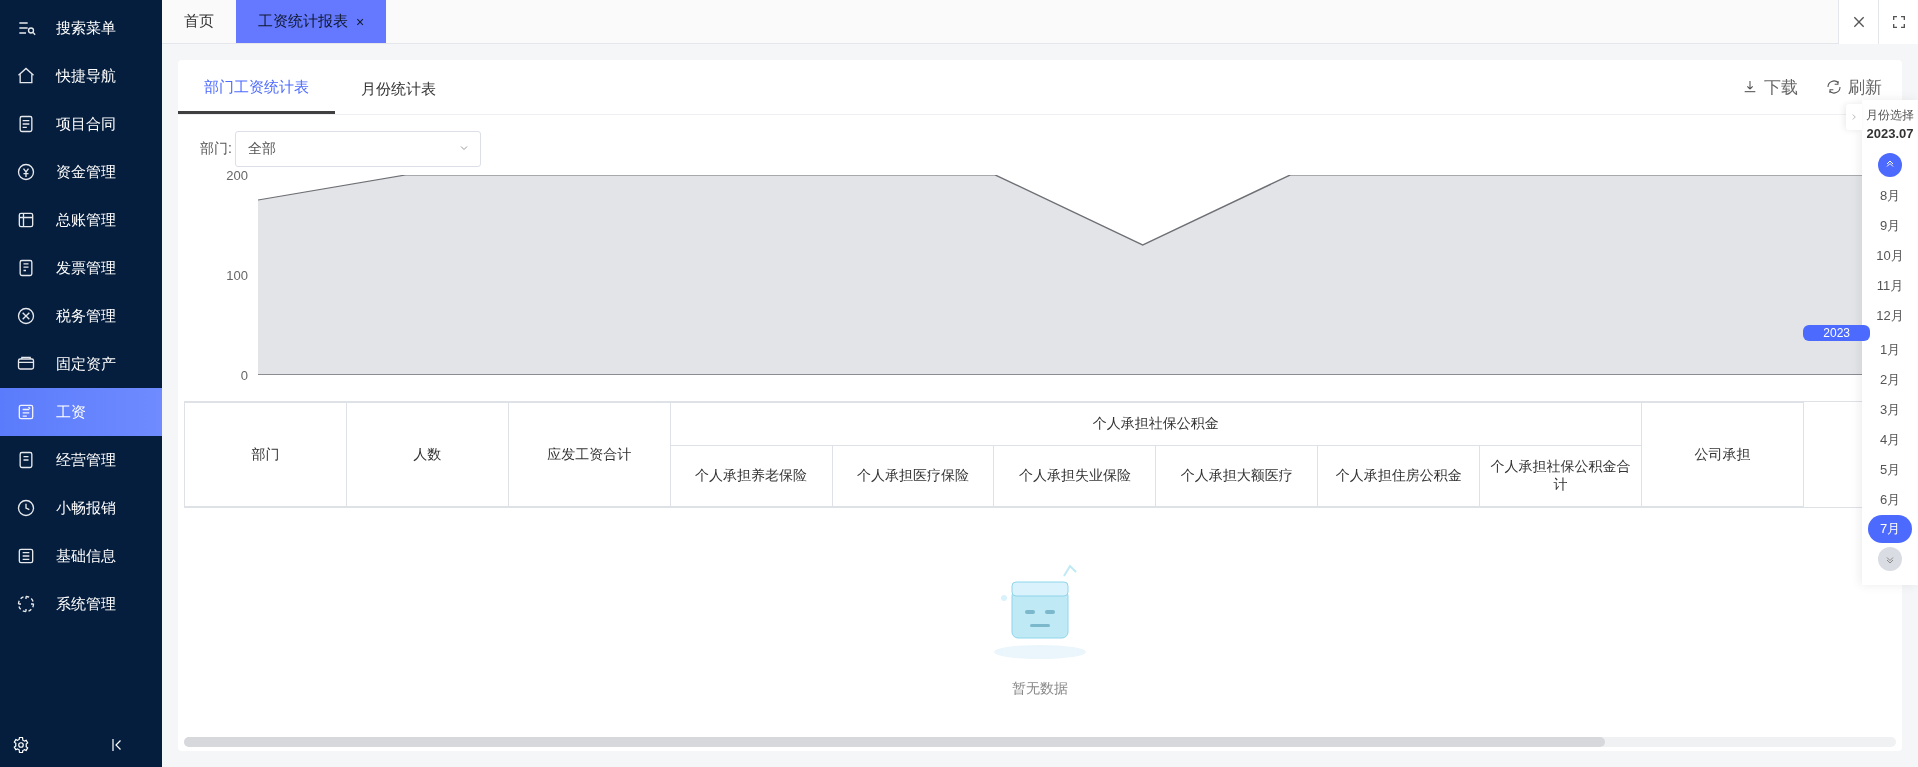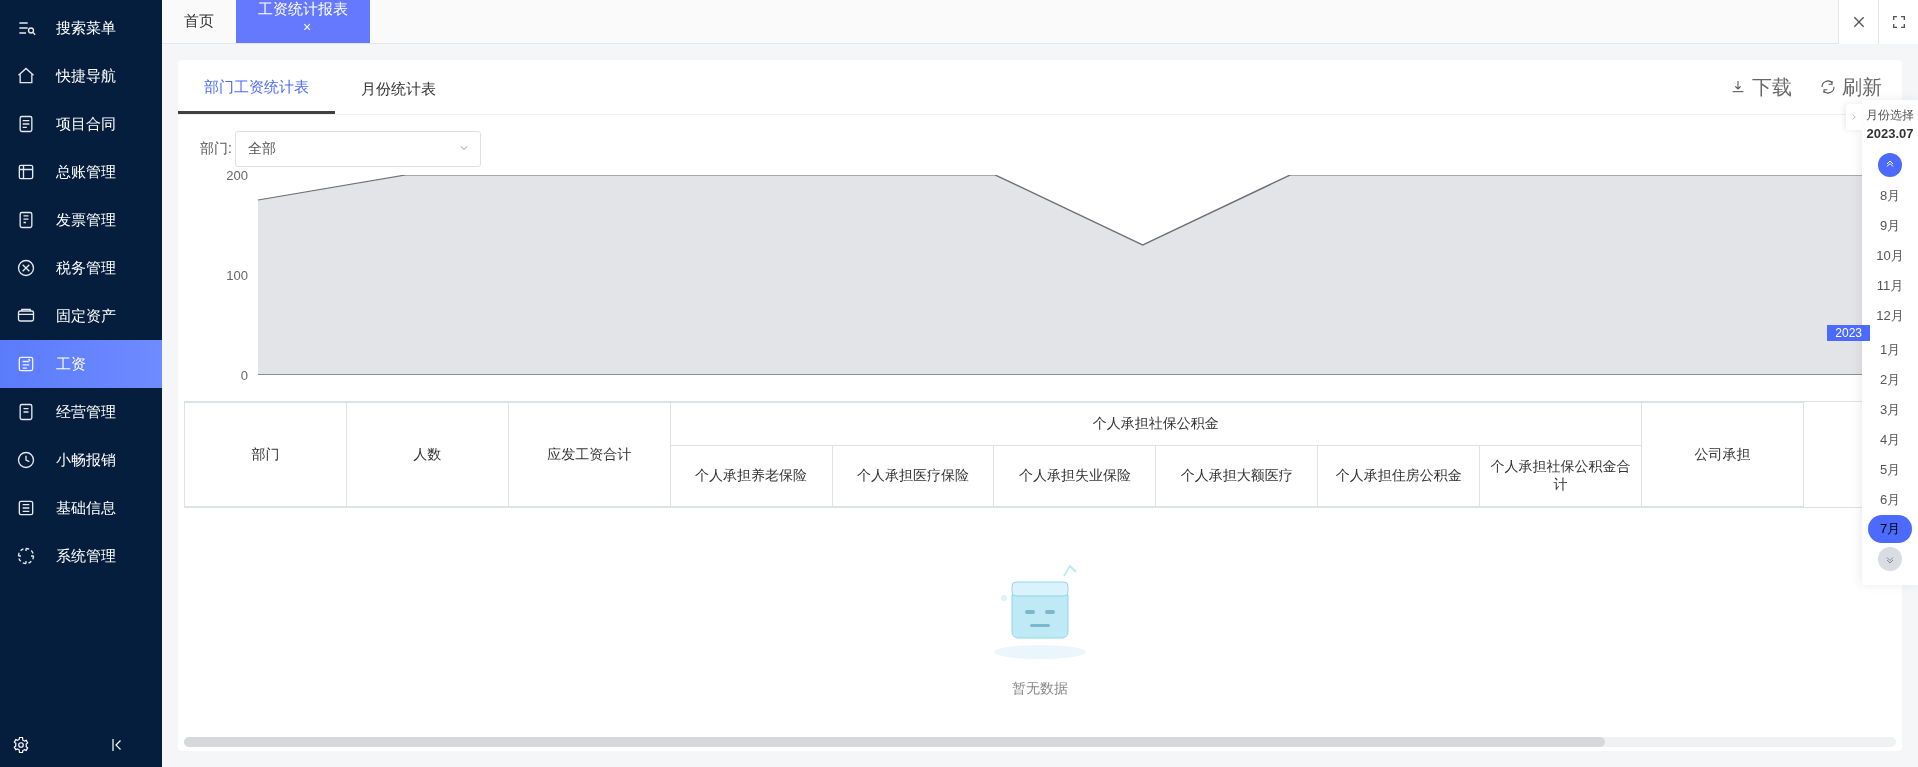--- a/index.html
+++ b/index.html
@@ -15,33 +15,33 @@
   .nav li .icon svg { width:20px; height:20px; stroke:#fff; fill:none; stroke-width:1.6; }
   .sidebar-bottom { display:flex; align-items:center; padding:10px 12px; gap:80px; color:#fff; }
   .sidebar-bottom .icon svg { width:18px; height:18px; stroke:#fff; fill:none; stroke-width:1.6; }
 
   
   .main-wrap { flex:1; display:flex; flex-direction:column; min-width:0; background:#f5f6f8; position:relative; }
 
   
   .tabbar { height:44px; background:#fafafa; display:flex; align-items:stretch; border-bottom:1px solid #e5e6eb; position:relative; }
   .tabbar .tab { display:flex; align-items:center; padding:0 22px; font-size:15px; cursor:pointer; color:#333; }
-  .tabbar .tab.active { background:#6479ff; color:#ffffff;flex-direction:column; }
+  .tabbar .tab.active { background:#6479ff; color:#0f172a; }
   .tabbar .tab .close { margin-left:8px; font-size:14px; }
   .tabbar .right-ctrl { position:absolute; right:0; top:0; height:100%; display:flex; align-items:center; }
   .tabbar .rbtn { width:40px; height:44px; border-left:1px solid #e5e6eb; display:flex; align-items:center; justify-content:center; cursor:pointer; background:#fff; color:#555; }
 
   
   .content { margin:16px; background:#fff; border-radius:4px; display:flex; flex-direction:column; height:calc(100% - 76px); position:relative; }
 
   .content-head { display:flex; align-items:center; justify-content:space-between; border-bottom:1px solid #eef0f3; padding:0 20px 0 0; }
   .inner-tabs { display:flex; align-items:center; }
   .inner-tab { padding:18px 26px 14px; font-size:15px; cursor:pointer; color:#333; }
   .inner-tab.active { color:#4d6aff; border-bottom:3px solid #404040; }
-  .head-actions { display:flex; align-items:center; gap:28px; color:#666; font-size:20px; }
+  .head-actions { display:flex; align-items:center; gap:28px; color:#666; font-size:17px; }
   .head-act { display:flex; align-items:center; gap:6px; cursor:pointer; }
   .head-act svg { width:16px; height:16px; stroke:#555; fill:none; stroke-width:1.6; }
 
   
   .filter-row { display:flex; align-items:center; padding:16px 22px 8px; gap:3px; color:#555; }
   .select { position:relative; width:246px; height:36px; border:1px solid #dcdfe6; border-radius:3px; background:#fff; display:flex; align-items:center; padding:0 12px; cursor:pointer; }
   .select .chev { position:absolute; right:10px; color:#999; }
 
   
   .chart-area { padding:0 22px 10px; }
@@ -66,22 +66,22 @@
   .month-panel { position:absolute; right:0; top:100px; width:56px; background:#fff; box-shadow:-2px 0 10px rgba(0,0,0,.08); display:flex; flex-direction:column; align-items:center; padding:8px 0 10px; z-index:5; }
   .month-panel .expand-toggle { position:absolute; left:-16px; top:4px; width:16px; height:26px; background:#fff; box-shadow:-2px 0 6px rgba(0,0,0,.08); display:flex; align-items:center; justify-content:center; color:#aaa; border-radius:3px 0 0 3px; cursor:pointer; }
   .month-panel .mp-title { font-size:12px; color:#555; line-height:1.3; text-align:center; }
   .month-panel .mp-date { font-size:13px; font-weight:700; color:#333; margin:2px 0 8px; }
   .month-panel .mp-btn { width:24px; height:24px; border-radius:50%; background:#4d6aff; color:#fff; display:flex; align-items:center; justify-content:center; margin:4px 0; cursor:pointer; }
   .month-panel .mp-btn.grey { background:#d9dce2; color:#888; }
   .month-panel .mp-btn svg{ width:12px; height:12px; stroke:#fff; fill:none; stroke-width:2;}
   .month-panel .mp-btn.grey svg{ stroke:#888;}
   .month-panel ul { list-style:none; width:100%; }
   .month-panel ul li { text-align:center; padding:6px 0; font-size:13px; color:#555; cursor:pointer; position:relative; }
-  .month-panel ul li.sel { background:#4d6aff; color:#000000; border-radius:14px; margin:0 6px; padding:5px 0; }
-  .year-badge { position:absolute; right:48px; background:#4d6aff; color:#fff; font-size:12px; padding:1px 8px; border-radius:0; transform:translateY(-50%); }
+  .month-panel ul li.sel { background:#4d6aff; color:#ffffff; border-radius:14px; margin:0 6px; padding:5px 0; }
+  .year-badge { position:absolute; right:48px; background:#4d6aff; color:#fff; font-size:12px; padding:1px 20px; border-radius:6px; transform:translateY(-50%); }
 </style>
 </head>
 <body>
 
 <aside class="sidebar">
   <ul class="nav" id="nav">
       <li>
         <span class="icon">
           <svg viewBox="0 0 24 24">
             <path d="M4 6h10M4 12h10M4 18h8"></path>
@@ -101,20 +101,29 @@
         <span>快捷导航</span>
       </li>
       <li>
         <span class="icon">
           <svg viewBox="0 0 24 24">
             <rect x="5" y="3" width="14" height="18" rx="2"></rect>
             <path d="M8 8h8M8 12h8M8 16h5"></path>
           </svg>
         </span>
         <span>项目合同</span>
+      </li>
+      <li>
+        <span class="icon">
+          <svg viewBox="0 0 24 24">
+            <circle cx="12" cy="12" r="9"></circle>
+            <path d="M9 8l3 4 3-4M9 14h6M12 12v6"></path>
+          </svg>
+        </span>
+        <span>资金管理</span>
       </li>
       <li>
         <span class="icon">
           <svg viewBox="0 0 24 24">
             <rect x="4" y="4" width="16" height="16" rx="2"></rect>
             <path d="M4 9h16M9 4v16"></path>
           </svg>
         </span>
         <span>总账管理</span>
       </li>

